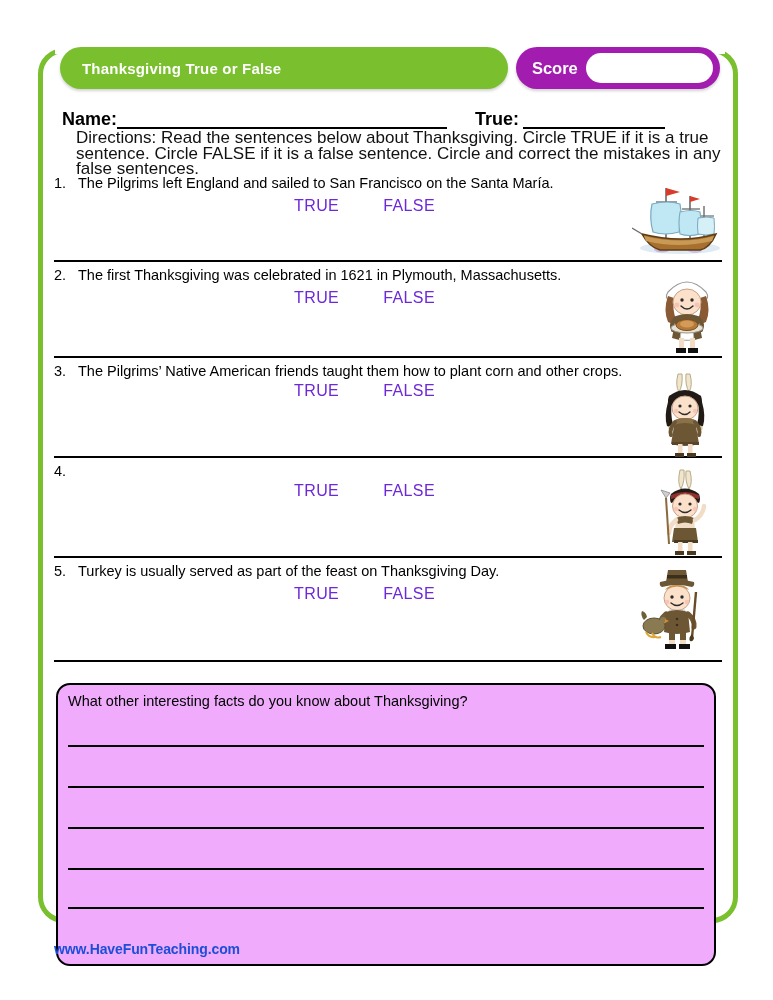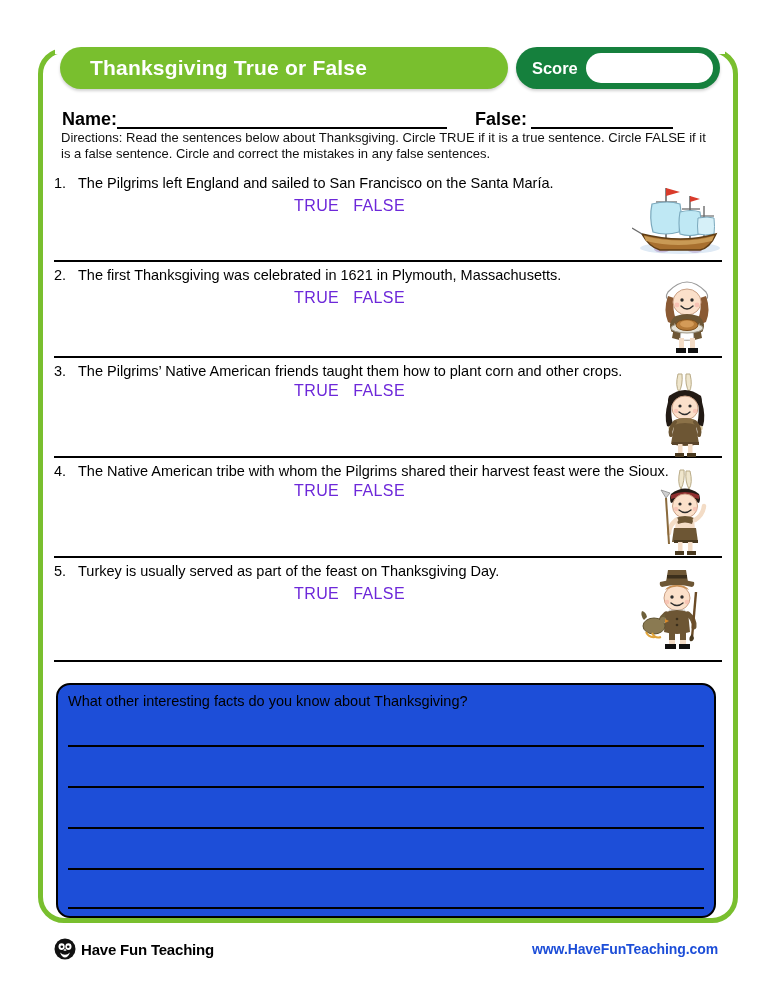--- a/index.html
+++ b/index.html
@@ -59,30 +59,29 @@
     border-radius: 21px;
     display: flex;
     align-items: center;
     padding: 0 28px 0 22px;
     width: 452px;
     box-shadow: 0 2px 3px rgba(0,0,0,0.18);
   }
 
   .title-pill-text {
     color: #ffffff;
-    font-size: 21px;
+    font-size: 15px;
     font-weight: bold;
     letter-spacing: 0.2px;
     white-space: nowrap;
-    margin-left: 8px;
   }
 
   .score-pill {
     height: 42px;
-    background: #15803d;
+    background: #a21caf;
     border-radius: 21px;
     display: flex;
     align-items: center;
     padding: 0 7px 0 16px;
     margin-left: 8px;
     width: 206px;
     box-shadow: 0 2px 3px rgba(0,0,0,0.18);
   }
 
   .score-label {
@@ -124,24 +123,24 @@
     height: 20px;
   }
 
   .name-rule { width: 330px; }
   .date-rule { width: 142px; margin-left: 4px; }
   .nd-gap { width: 28px; }
 
   
   .directions {
     position: absolute;
-    left: 61px;
+    left: 76px;
     top: 130px;
     width: 648px;
-    font-size: 13px;
+    font-size: 17px;
     line-height: 15.5px;
     color: #111;
   }
 
   
   .questions {
     position: absolute;
     left: 54px;
     top: 170px;
     width: 668px;
@@ -181,21 +180,21 @@
     margin-top: 4px;
     padding-left: 240px;
   }
 
   .tf-word {
     font-size: 16px;
     color: #6d28d9;
     letter-spacing: 0.4px;
   }
 
-  .tf-word.false-word { margin-left: 14px; }
+  .tf-word.false-word { margin-left: 44px; }
 
   
   .q1 { height: 92px; }
   .q2 { height: 96px; }
   .q3 { height: 100px; }
   .q4 { height: 100px; }
   .q5 { height: 104px; }
 
   .q3 .tf-row, .q4 .tf-row { margin-top: 1px; }
 
@@ -206,24 +205,24 @@
     pointer-events: none;
   }
   .illus svg { display: block; }
 
   
   .response-box {
     position: absolute;
     left: 56px;
     top: 683px;
     width: 660px;
-    height: 235px;
+    height: 283px;
     border: 2.5px solid #000;
     border-radius: 14px;
-    background: #1d4ed8;
+    background: #f0abfc;
   }
 
   .response-prompt {
     position: absolute;
     left: 10px;
     top: 8px;
     font-size: 14.5px;
     color: #000;
   }
 
@@ -291,21 +290,21 @@
     <div class="score-pill">
       <span class="score-label">Score</span>
       <div class="score-box"></div>
     </div>
   </div>
 
   <div class="namedate">
     <span class="nd-label">Name:</span>
     <div class="nd-rule name-rule"></div>
     <div class="nd-gap"></div>
-    <span class="nd-label">False:</span>
+    <span class="nd-label">True:</span>
     <div class="nd-rule date-rule"></div>
   </div>
 
   <div class="directions">Directions: Read the sentences below about Thanksgiving.  Circle TRUE if it is a true sentence.  Circle FALSE if it is a false sentence.  Circle and correct the mistakes in any false sentences.</div>
 
   <div class="questions">
 
     <div class="question q1">
       <div class="q-text-row">
         <span class="q-num">1.</span>
@@ -433,21 +432,20 @@
 
           <path d="M19 83 l9 0 l0 4 l-9 0 Z" fill="#4a3a20"></path>
           <path d="M31 83 l9 0 l0 4 l-9 0 Z" fill="#4a3a20"></path>
         </svg>
       </div>
     </div>
 
     <div class="question q4">
       <div class="q-text-row">
         <span class="q-num">4.</span>
-        <span class="q-text">The Native American tribe with whom the Pilgrims shared their harvest feast were the Sioux.</span>
       </div>
       <div class="tf-row">
         <span class="tf-word">TRUE</span>
         <span class="tf-word false-word">FALSE</span>
       </div>
       <div class="illus" style="top:10px; right:8px;">
         <svg width="60" height="88" viewBox="0 0 60 88">
 
           <path d="M26 2 q-3 13 1 19 q4 -8 3 -19 Z" fill="#efe6cd" stroke="#b9ab87" stroke-width="1"></path>
           <path d="M36 3 q3 12 -1 18 q-4 -7 -3 -18 Z" fill="#efe6cd" stroke="#b9ab87" stroke-width="1"></path>
@@ -546,30 +544,16 @@
   <div class="response-box">
     <div class="response-prompt">What other interesting facts do you know about Thanksgiving?</div>
     <div class="resp-line rl0"></div>
     <div class="resp-line rl1"></div>
     <div class="resp-line rl2"></div>
     <div class="resp-line rl3"></div>
     <div class="resp-line rl4"></div>
   </div>
 
   <div class="footer">
-    <div class="brand">
-      <span class="brand-logo">
-        <svg width="22" height="22" viewBox="0 0 22 22">
-          <circle cx="11" cy="11" r="10.5" fill="#111111"></circle>
-          <ellipse cx="7.6" cy="8.6" rx="3.1" ry="3.4" fill="#ffffff"></ellipse>
-          <ellipse cx="14.4" cy="8.6" rx="3.1" ry="3.4" fill="#ffffff"></ellipse>
-          <circle cx="7.8" cy="8.8" r="1.3" fill="#111111"></circle>
-          <circle cx="14.2" cy="8.8" r="1.3" fill="#111111"></circle>
-          <path d="M11 10.5 l1.6 2.2 l-3.2 0 Z" fill="#ffffff"></path>
-          <path d="M6 14.5 q5 4.5 10 0 q-2 5 -5 5 q-3 0 -5 -5 Z" fill="#ffffff"></path>
-        </svg>
-      </span>
-      <span class="brand-text">Have Fun Teaching</span>
-    </div>
     <span class="site-url">www.HaveFunTeaching.com</span>
   </div>
 
 </div>
 
 </body></html>

